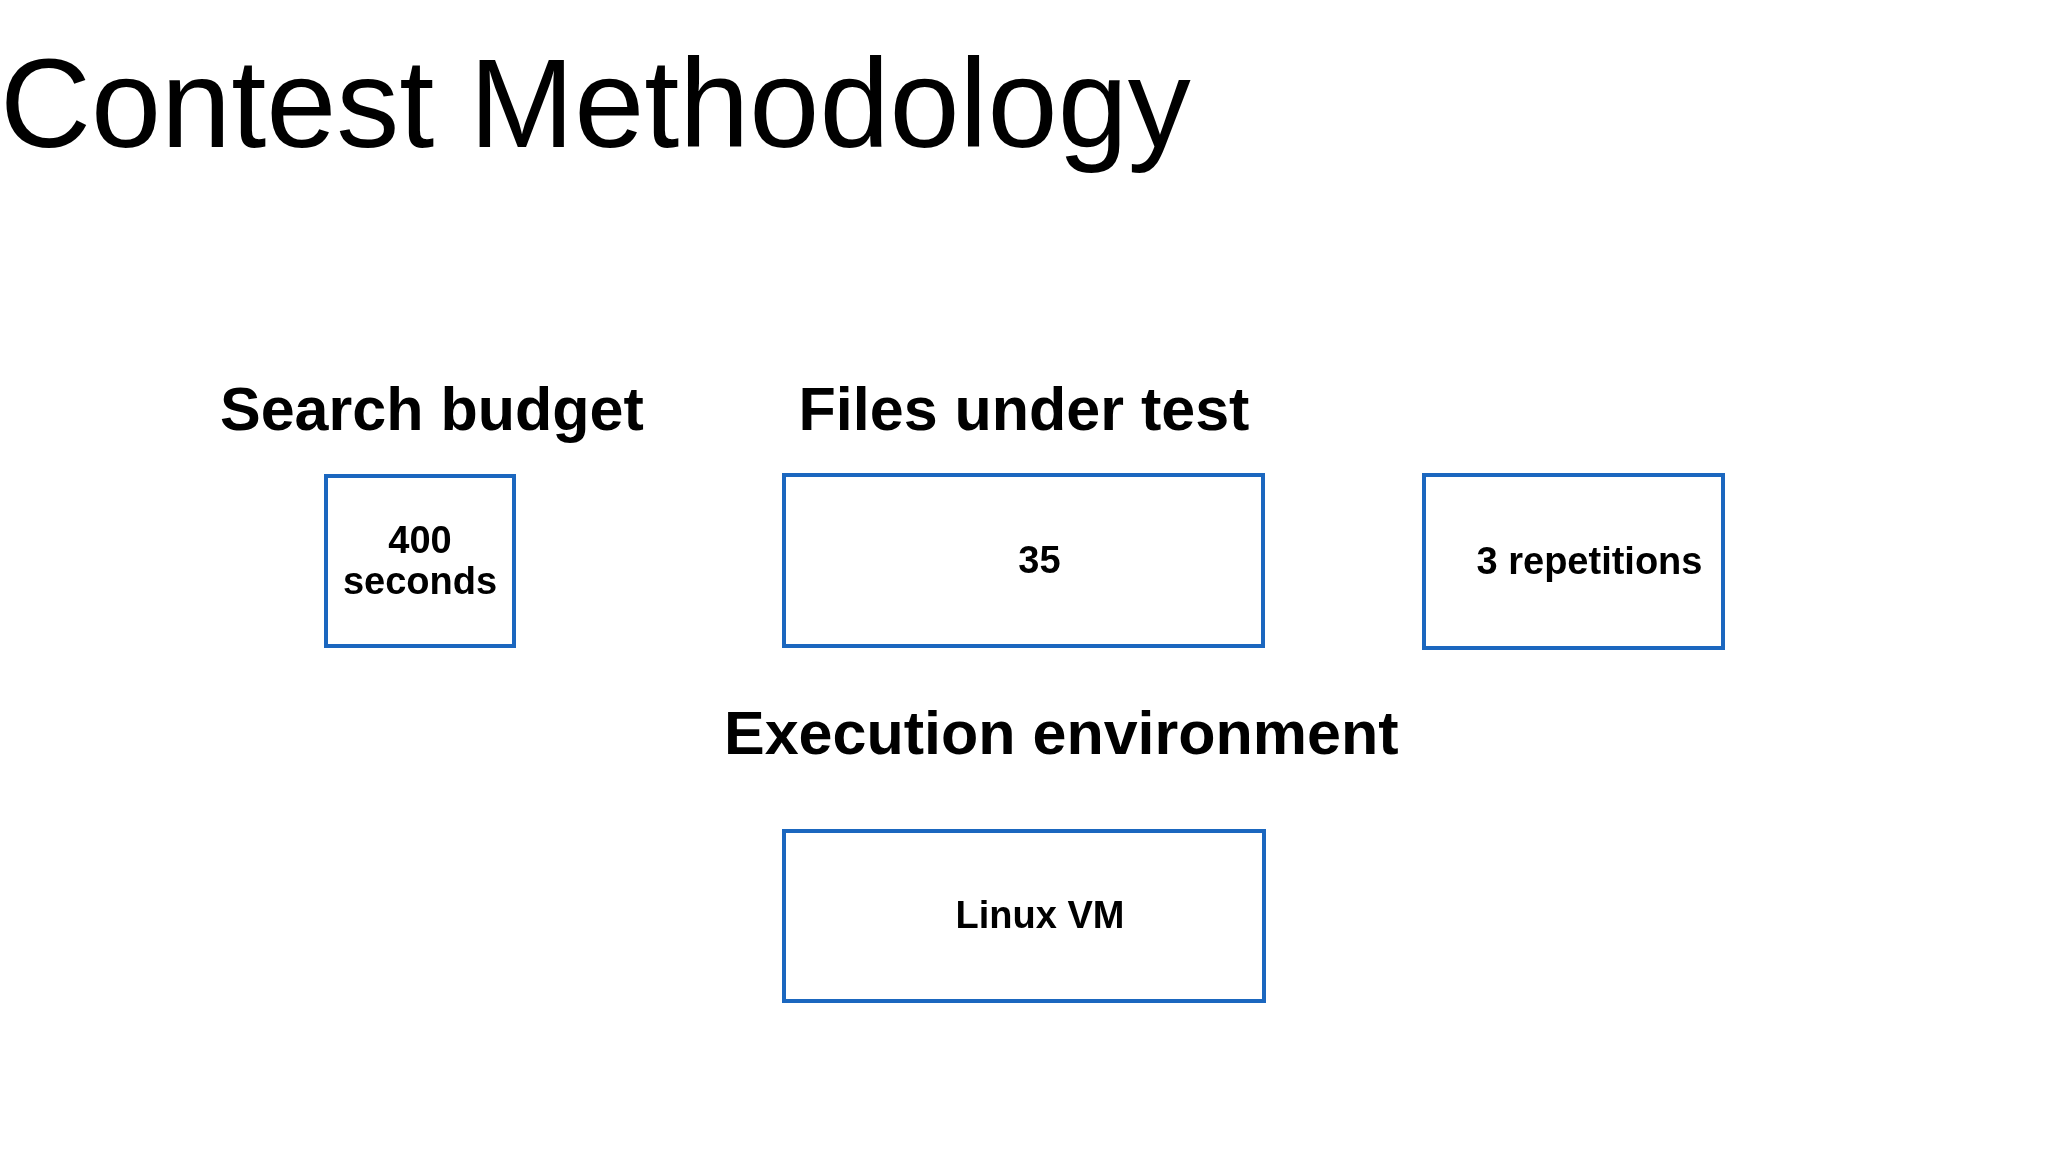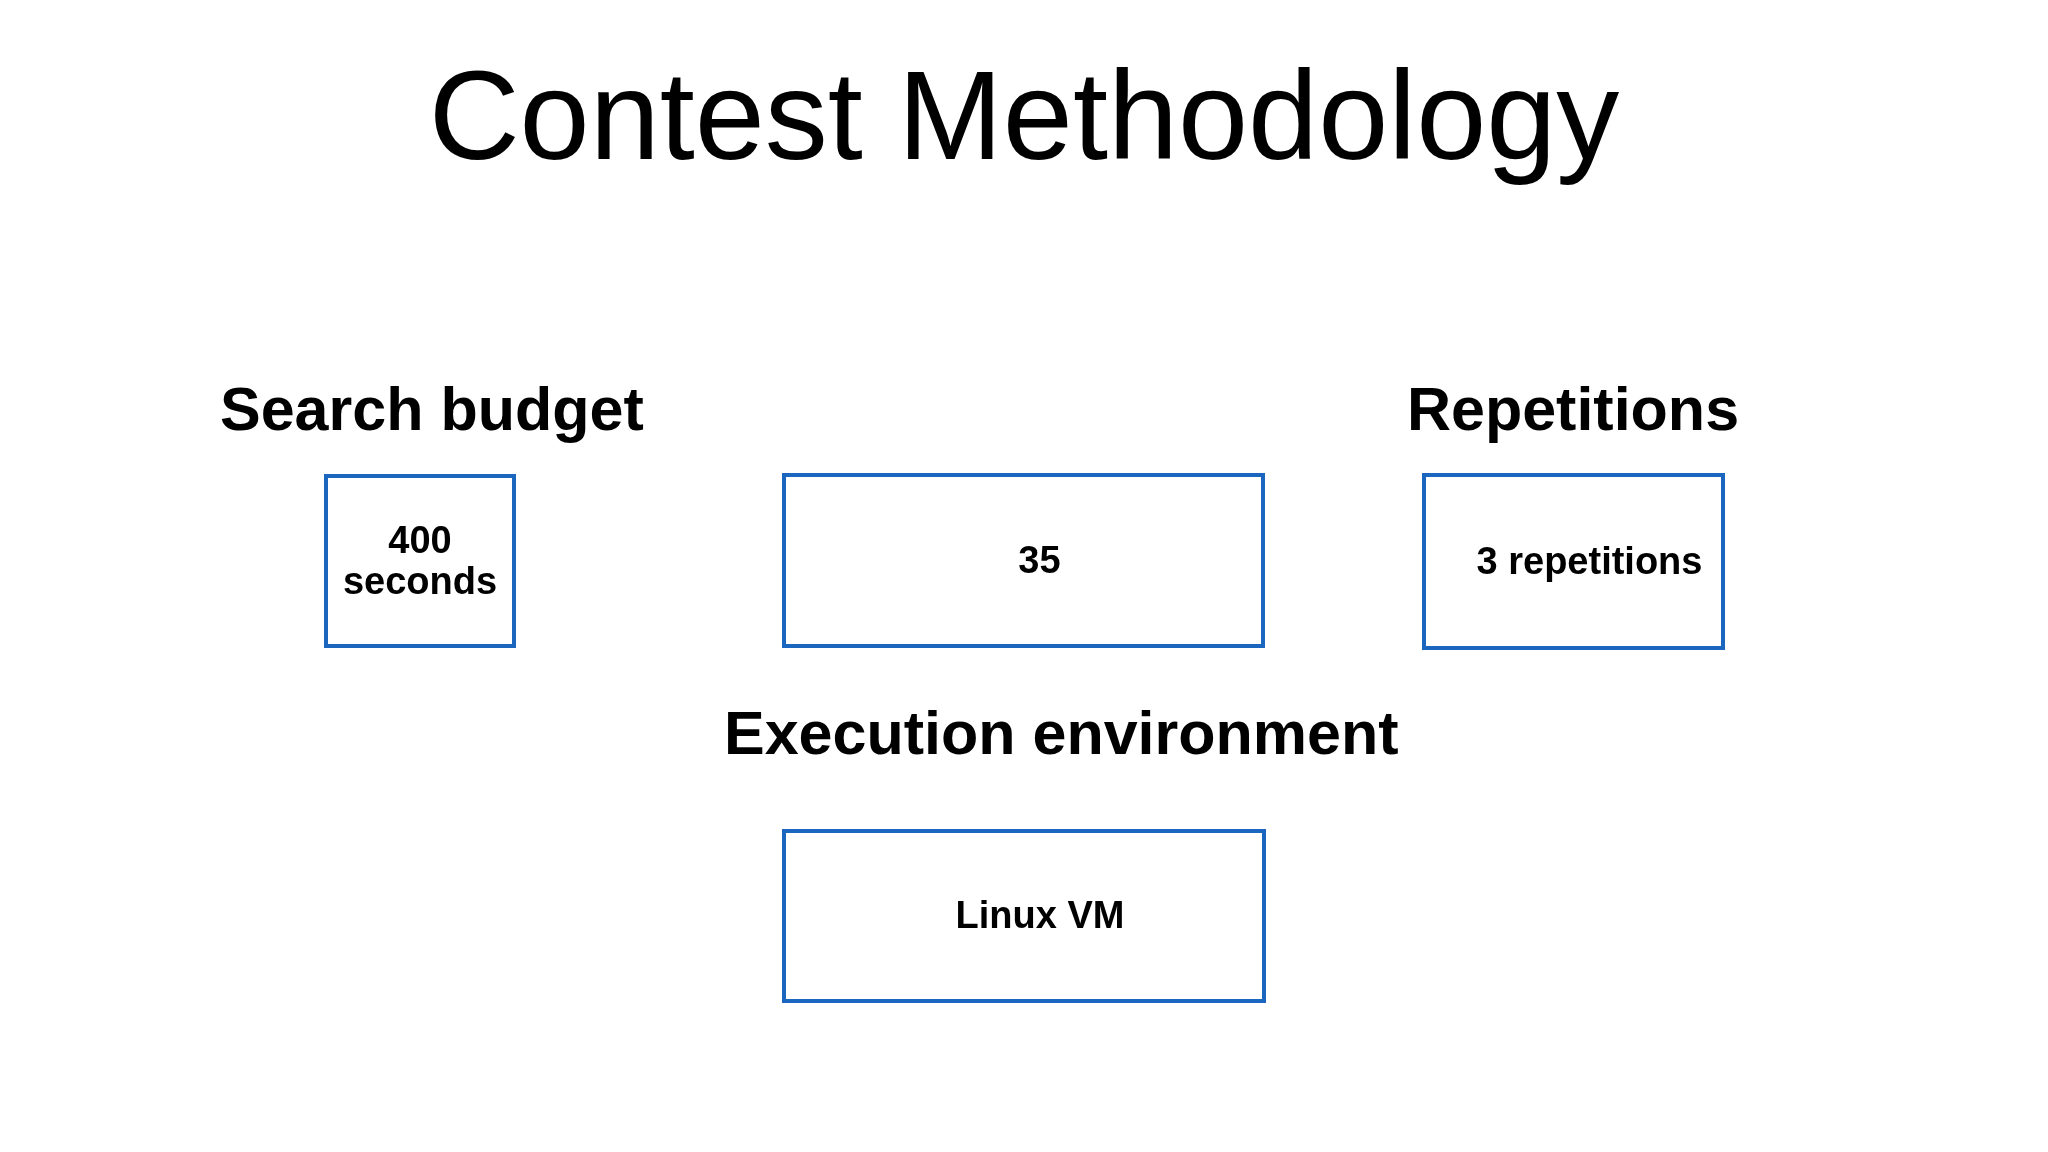--- a/index.html
+++ b/index.html
@@ -13,22 +13,22 @@
     height: 1152px;
     background: var(--slide-bg, #ffffff);
     overflow: hidden;
     font-family: "Liberation Sans", "DejaVu Sans", sans-serif;
     color: #000000;
   }
   .slide-title {
     position: absolute;
     left: 0;
     right: 0;
-    top: 40px;
-    text-align: center;
+    top: 28px;
+    text-align: left;
     font-size: 126px;
     font-weight: 400;
     line-height: 1.2;
     letter-spacing: 0;
     white-space: nowrap;
   }
   .section-heading {
     position: absolute;
     text-align: center;
     font-size: 61px;
@@ -65,25 +65,25 @@
 
 <div class="slide">
 
   <div class="slide-title">Contest Methodology</div>
 
   <div class="section-heading heading-search">Search budget</div>
   <div class="value-box box-search">
     <span>400 seconds</span>
   </div>
 
+  <div class="section-heading heading-files">Files under test</div>
   <div class="value-box box-files">
     <span>35</span>
   </div>
 
-  <div class="section-heading heading-reps">Repetitions</div>
   <div class="value-box box-reps">
     <span>3 repetitions</span>
   </div>
 
   <div class="section-heading heading-exec">Execution environment</div>
   <div class="value-box box-exec">
     <span>Linux VM</span>
   </div>
 
 </div>

